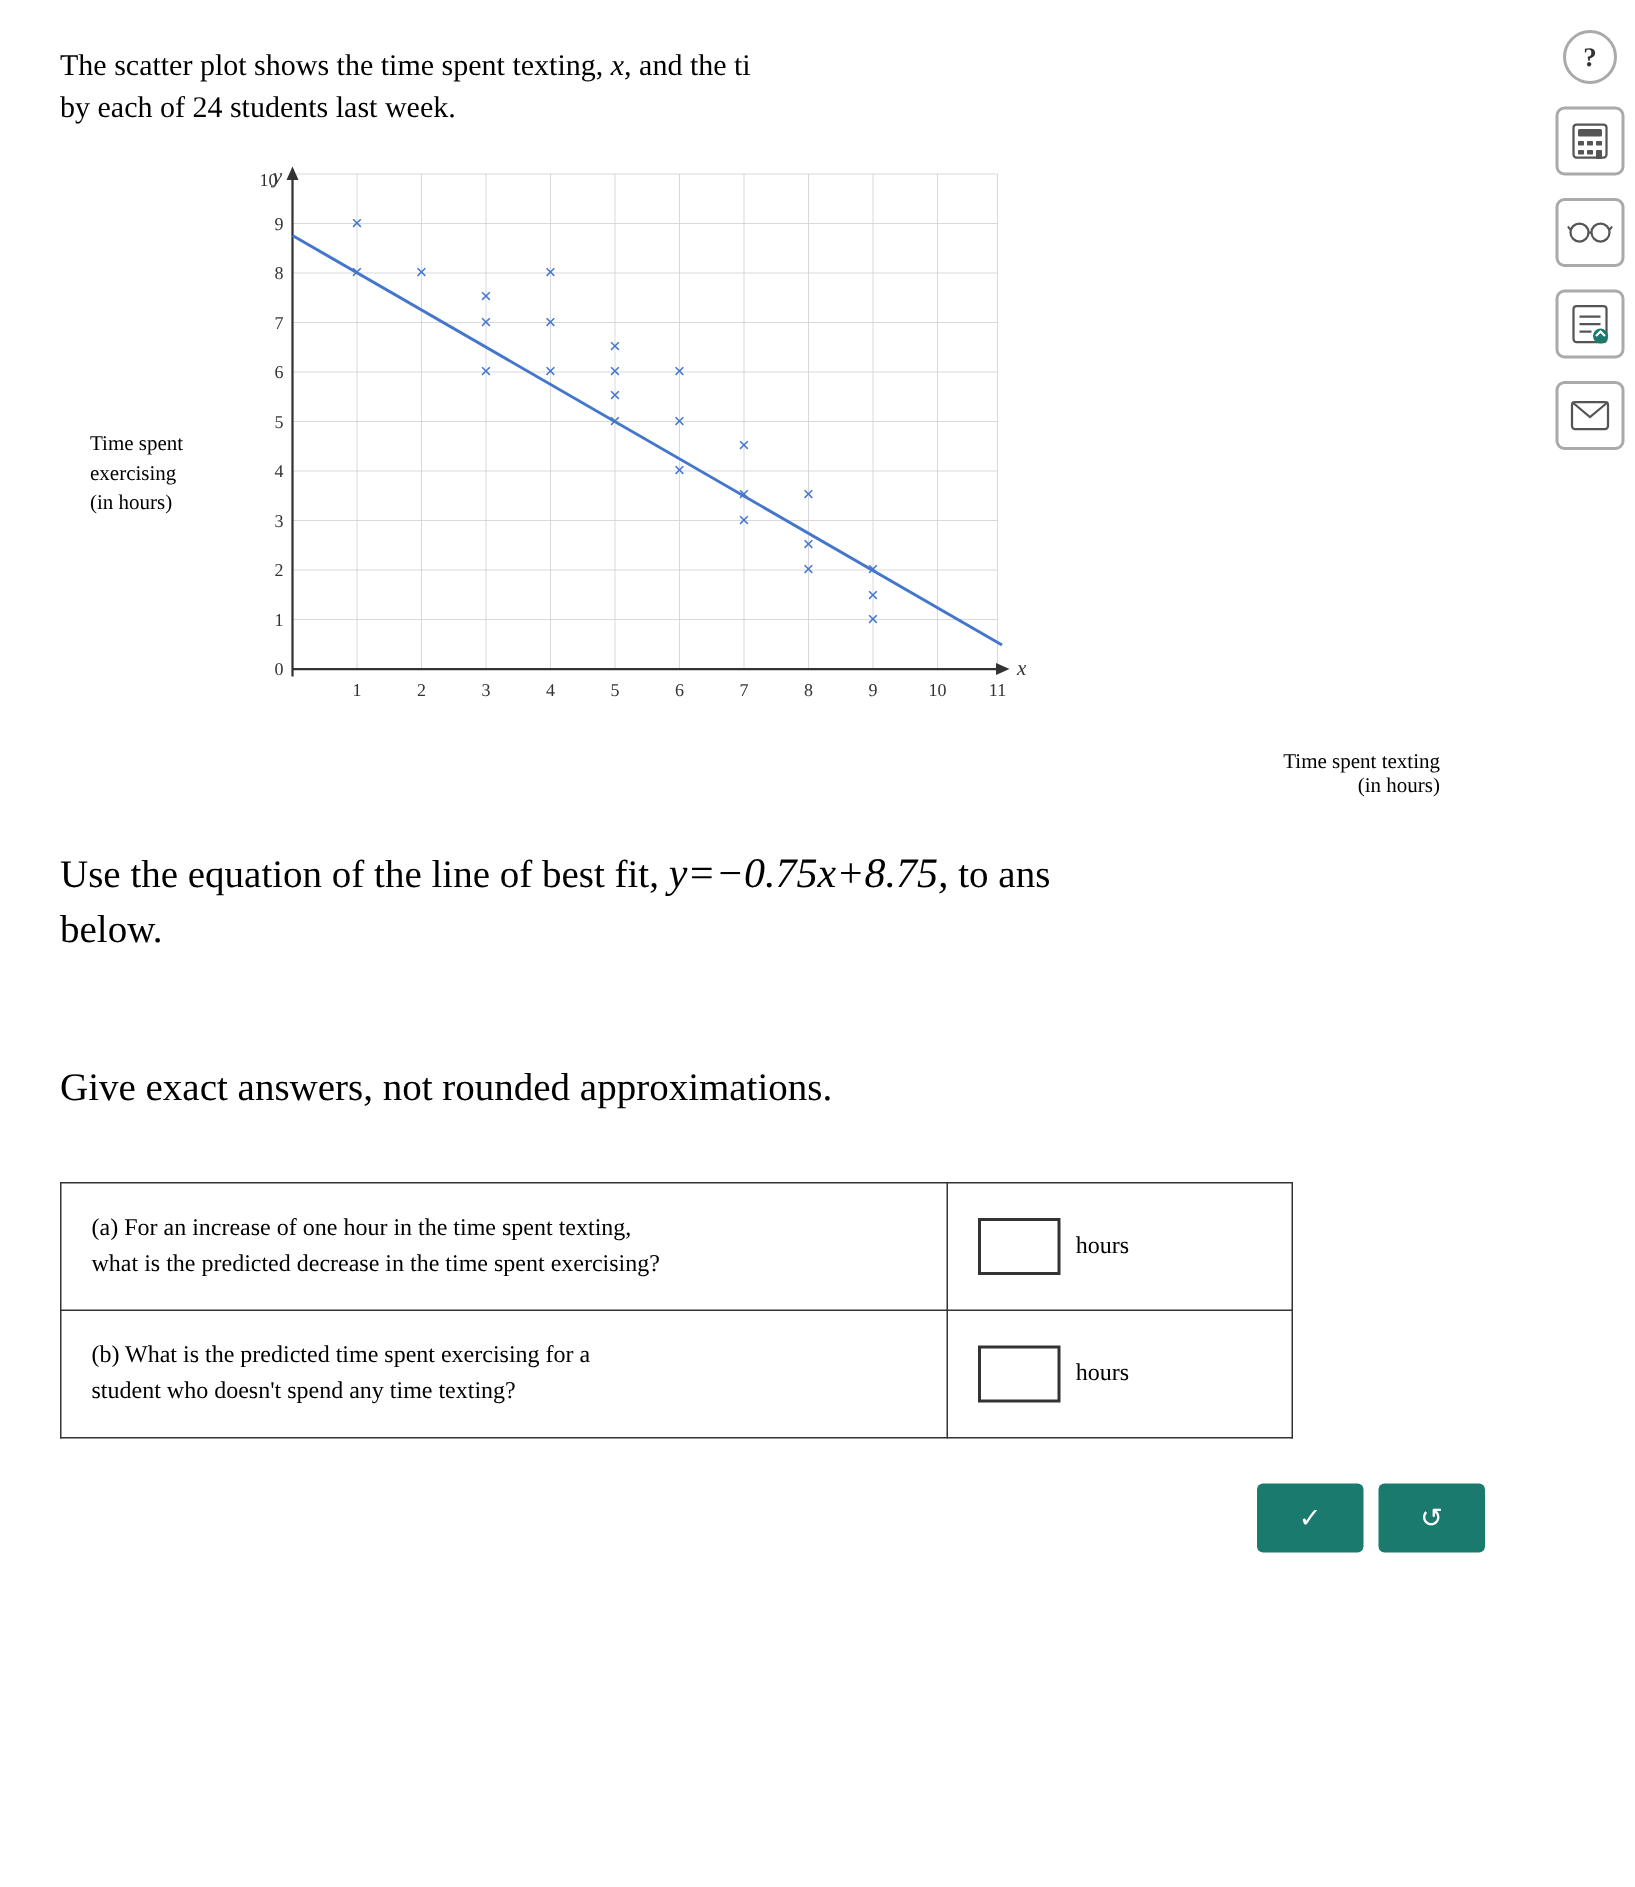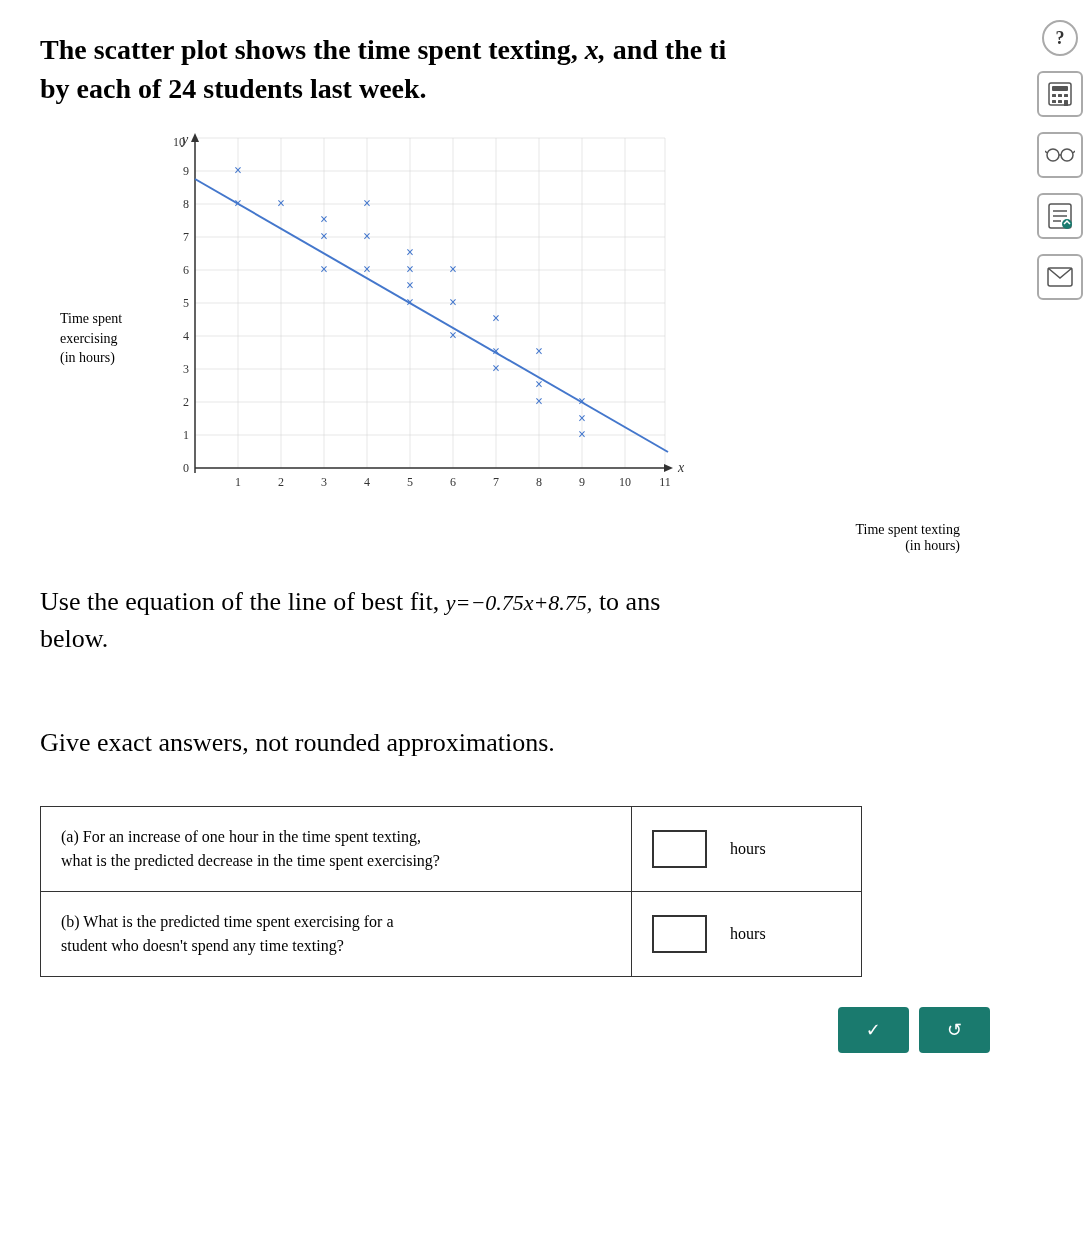--- a/index.html
+++ b/index.html
@@ -11,24 +11,24 @@
       position: relative;
       overflow-x: hidden;
     }
 
     .main-content {
       padding: 30px 40px 40px 40px;
       max-width: 1000px;
     }
 
     .intro-text {
-      font-size: 28px;
+      font-size: 20px;
       line-height: 1.4;
       margin-bottom: 20px;
-      font-weight: bold;
+      font-weight: normal;
     }
 
     .chart-area {
       display: flex;
       flex-direction: row;
       align-items: center;
       margin-bottom: 10px;
       margin-left: 20px;
     }
 
@@ -84,21 +84,21 @@
 
     .answer-cell {
       width: 28%;
       text-align: left;
       padding-left: 30px;
     }
 
     .answer-input-group {
       display: flex;
       align-items: center;
-      gap: 23px;
+      gap: 10px;
     }
 
     .answer-input {
       width: 55px;
       height: 38px;
       border: 2px solid #333;
       font-size: 16px;
       text-align: center;
     }
 
@@ -178,21 +178,21 @@
     .chart-svg text {
       font-family: Georgia, serif;
     }
 
     .italic {
       font-style: italic;
     }
 
     .math-formula {
       font-style: italic;
-      font-size: 22px;
+      font-size: 28px;
       margin-top: 17px;
     }
   </style>
 </head>
 <body>
 
 <div class="right-sidebar">
   <div class="help-btn">
     <span>?</span>
   </div>

